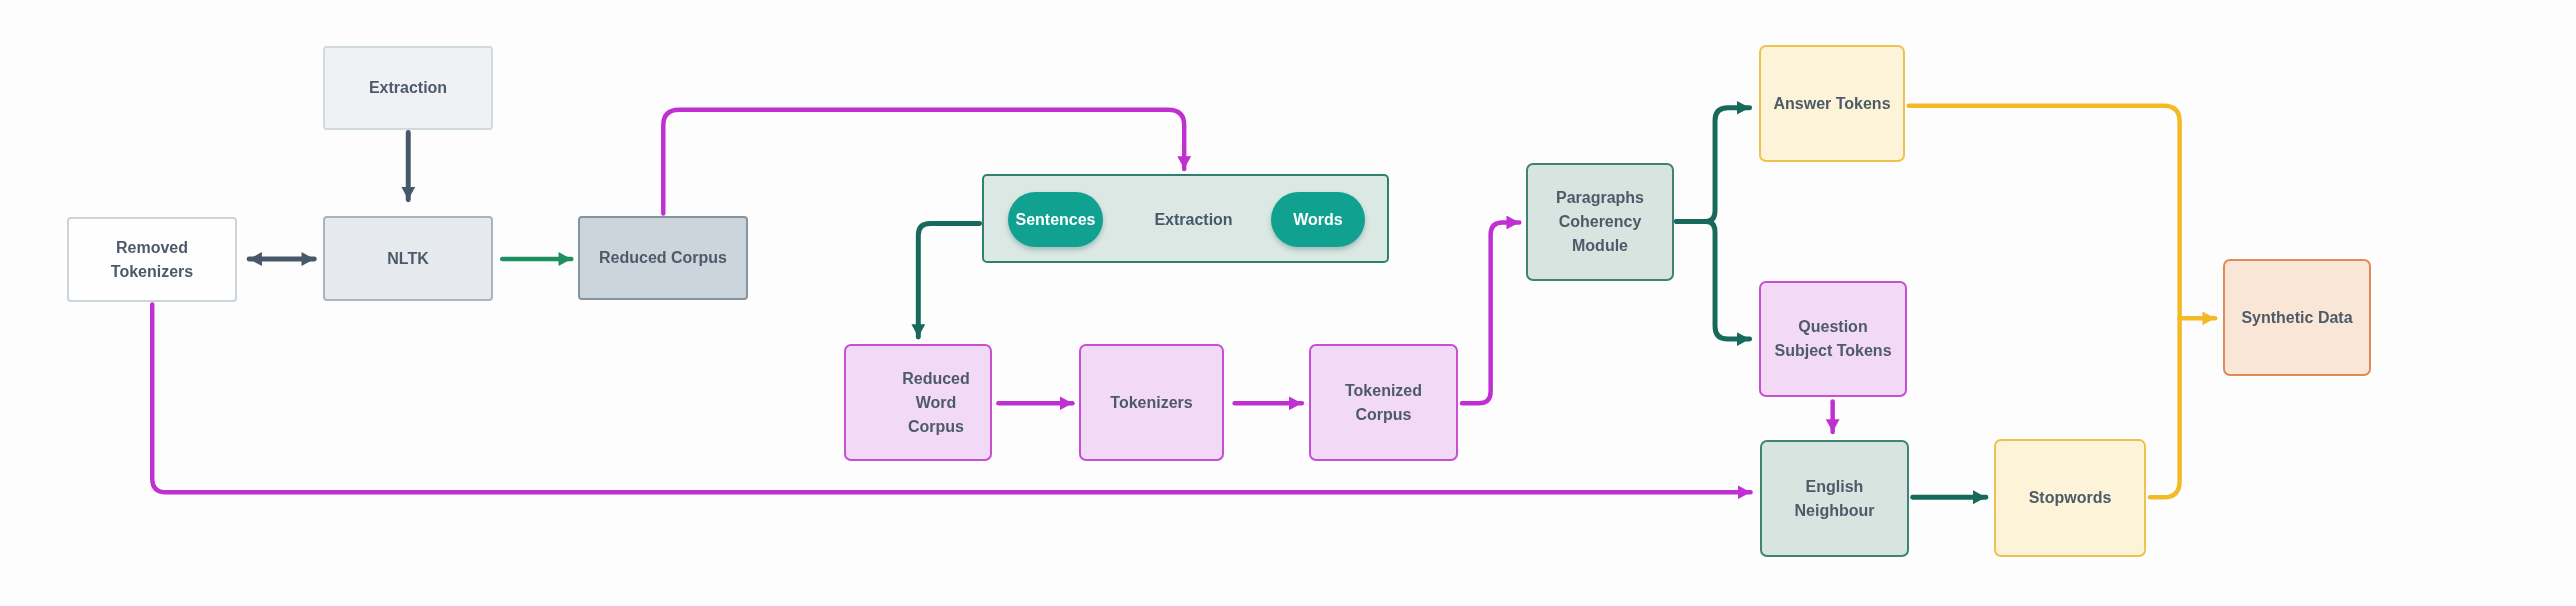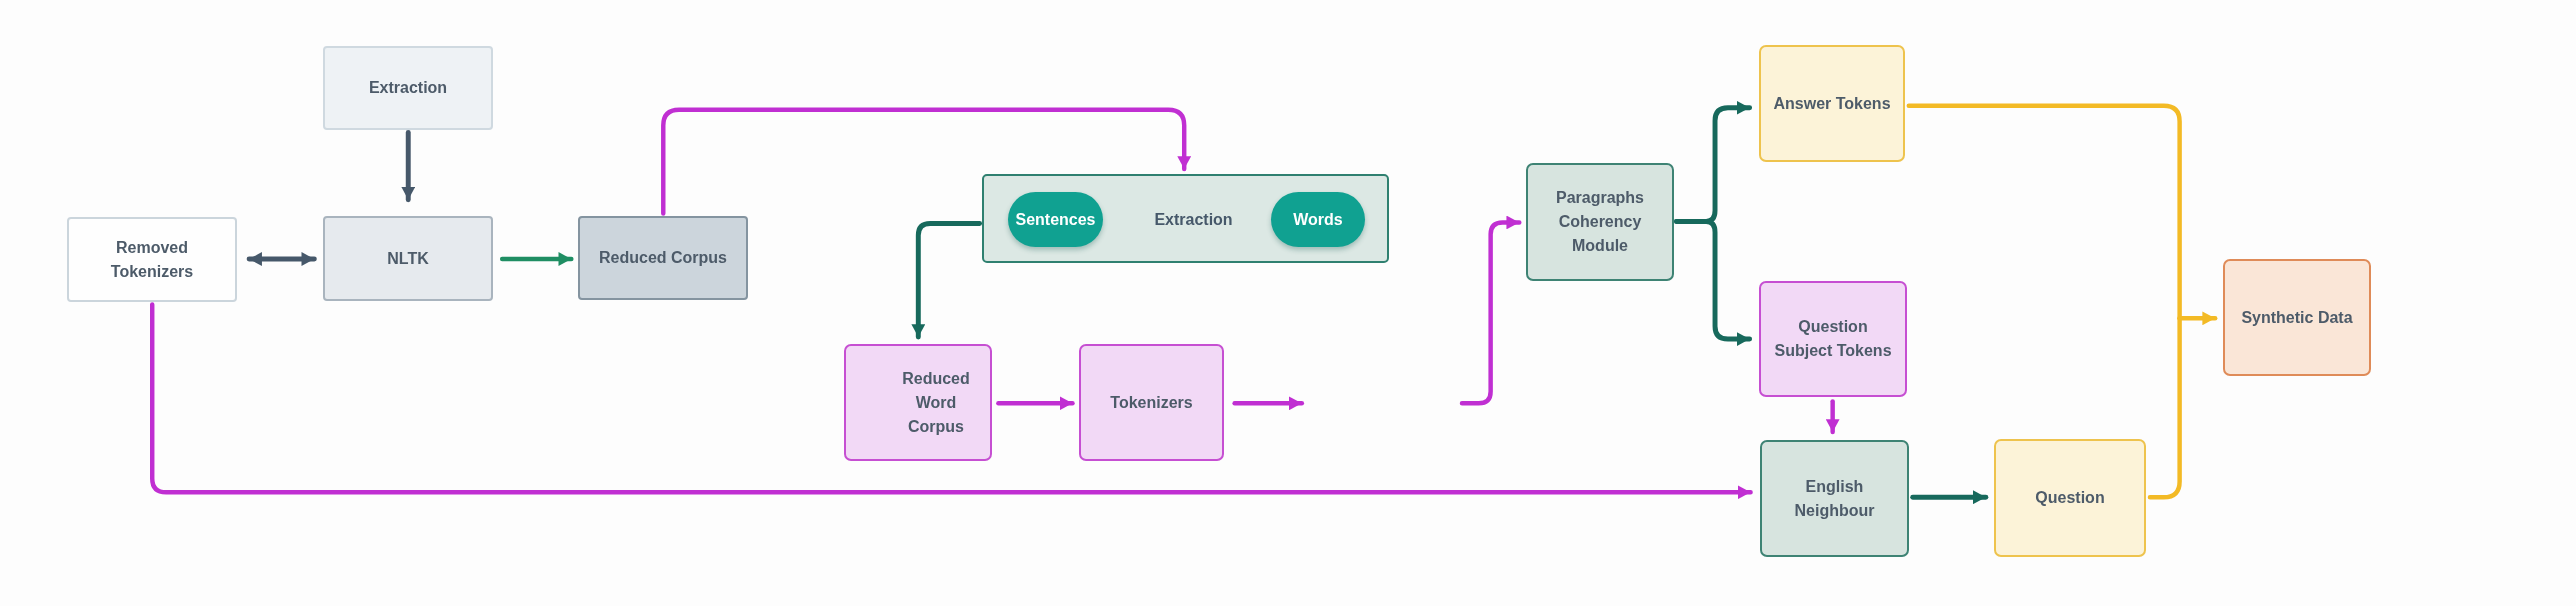--- a/index.html
+++ b/index.html
@@ -154,34 +154,37 @@
   <div class="pill" id="n-words">
     <span>Words</span>
   </div>
 
   <div class="node" id="n-reduced-word-corpus">
     <span>Reduced Word Corpus</span>
   </div>
   <div class="node" id="n-tokenizers">
     <span>Tokenizers</span>
   </div>
+  <div class="node" id="n-tokenized-corpus">
+    <span>Tokenized Corpus</span>
+  </div>
 
   <div class="node" id="n-ncm">
     <span>Paragraphs Coherency Module</span>
   </div>
   <div class="node" id="n-answer-tokens">
     <span>Answer Tokens</span>
   </div>
   <div class="node" id="n-question-subject-tokens">
     <span>Question Subject Tokens</span>
   </div>
   <div class="node" id="n-english-pipeline">
     <span>English Neighbour</span>
   </div>
   <div class="node" id="n-question">
-    <span>Question</span>
+    <span>Stopwords</span>
   </div>
   <div class="node" id="n-synthetic-data">
     <span>Synthetic Data</span>
   </div>
 
 </div>
 
 
 </body></html>

